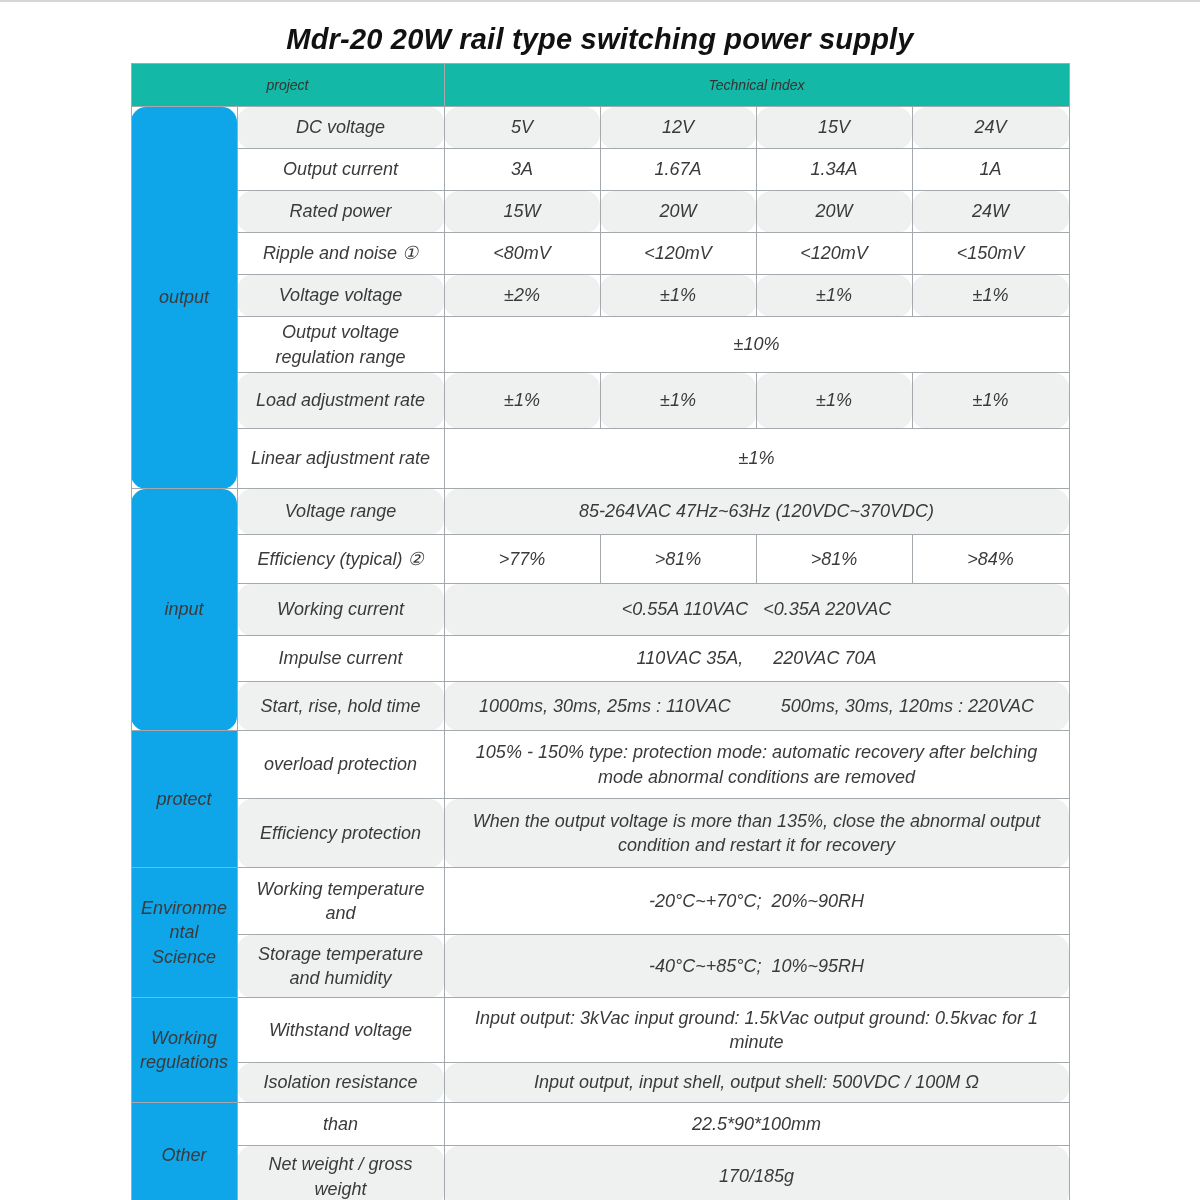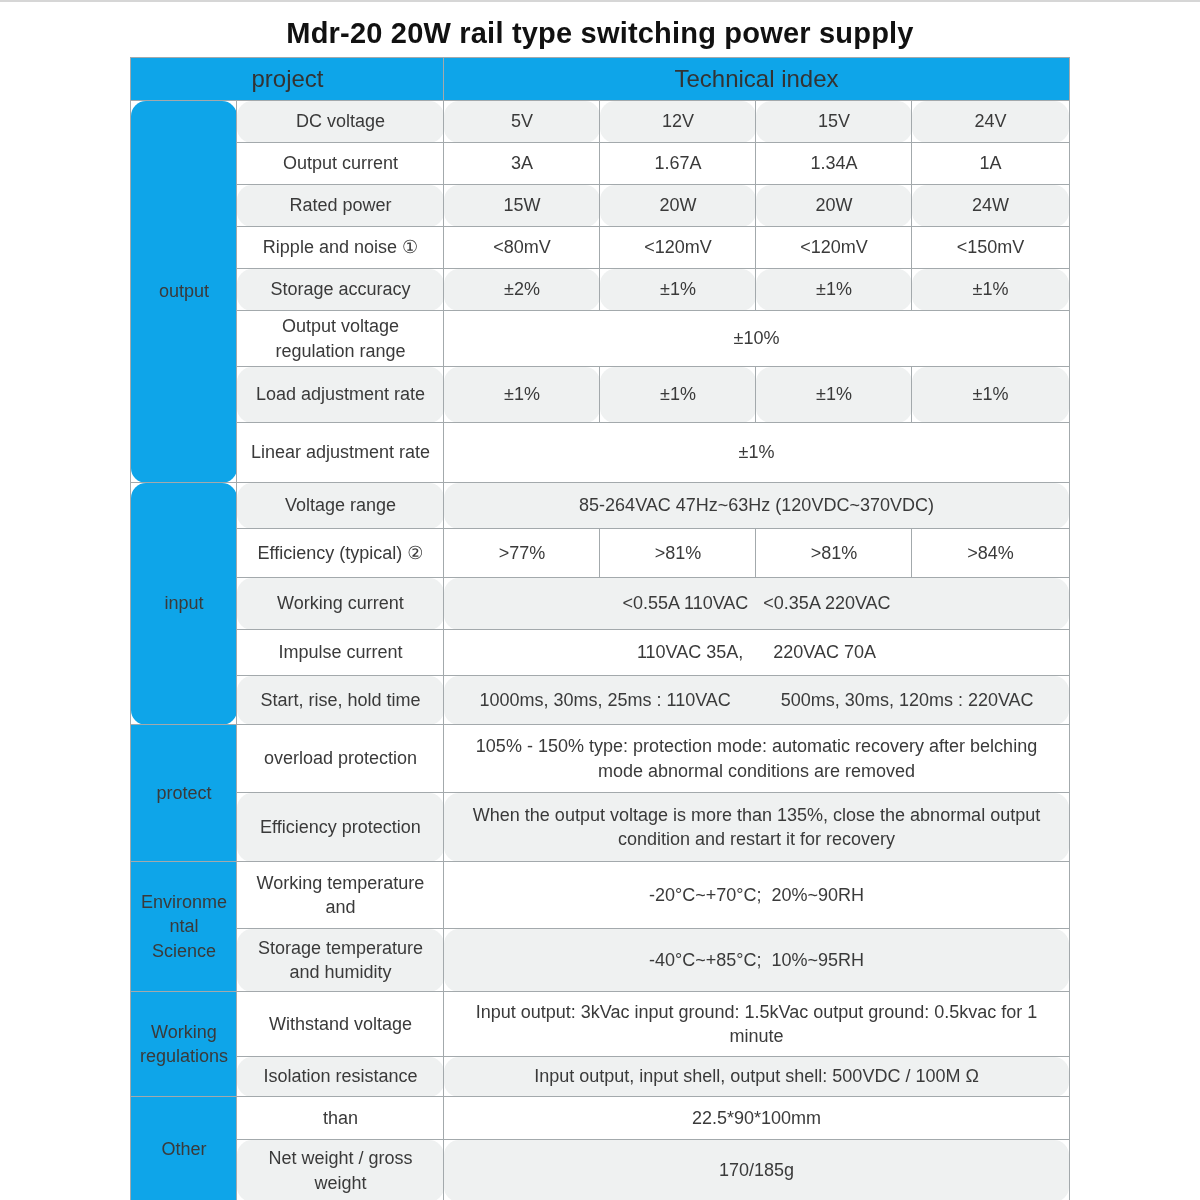--- a/index.html
+++ b/index.html
@@ -6,21 +6,22 @@
   html, body { background: #ffffff; }
   body {
     width: 1200px; height: 1200px;
     font-family: "Liberation Sans", sans-serif;
     color: #333;
     overflow: hidden;
   }
   .page {
     width: 1200px; height: 1037px;
     border-top: 2px solid #d6d6d6;
-    padding-top: 10px;
+    padding-top: 16px;
+    font-style: italic;
   }
   .title {
     text-align: center;
     font-size: 29px;
     font-weight: bold;
     color: #111;
     padding: 5px 0 7px 0;
     letter-spacing: 0.2px;
   }
   table.spec {
@@ -32,21 +33,21 @@
   table.spec td {
     border: 1px solid #a3a9ac;
     text-align: center;
     vertical-align: middle;
     font-size: 18px;
     color: #3a3a3a;
     padding: 3px 8px;
     white-space: pre-wrap;
     line-height: 1.35;
   }
-  tr.header-row td { background: #0ea5e9; font-size: 24px; color: #333; }
+  tr.header-row td { background: #14b8a6; font-size: 14px; color: #333; }
   tr.stripe td { background: #eff1f1; border-radius: 15px; }
   table.spec td.group {
     background: #0ea5e9;
     overflow-wrap: break-word;
     word-break: break-word;
   }
 </style>
 </head>
 <body>
 
@@ -92,21 +93,21 @@
         <td>24W</td>
       </tr>
       <tr style="height:42px">
         <td>Ripple and noise ①</td>
         <td>&lt;80mV</td>
         <td>&lt;120mV</td>
         <td>&lt;120mV</td>
         <td>&lt;150mV</td>
       </tr>
       <tr class="stripe" style="height:42px">
-        <td>Storage accuracy</td>
+        <td>Voltage voltage</td>
         <td>±2%</td>
         <td>±1%</td>
         <td>±1%</td>
         <td>±1%</td>
       </tr>
       <tr style="height:56px">
         <td>Output voltage regulation range</td>
         <td colspan="4">±10%</td>
       </tr>
       <tr class="stripe" style="height:56px">

